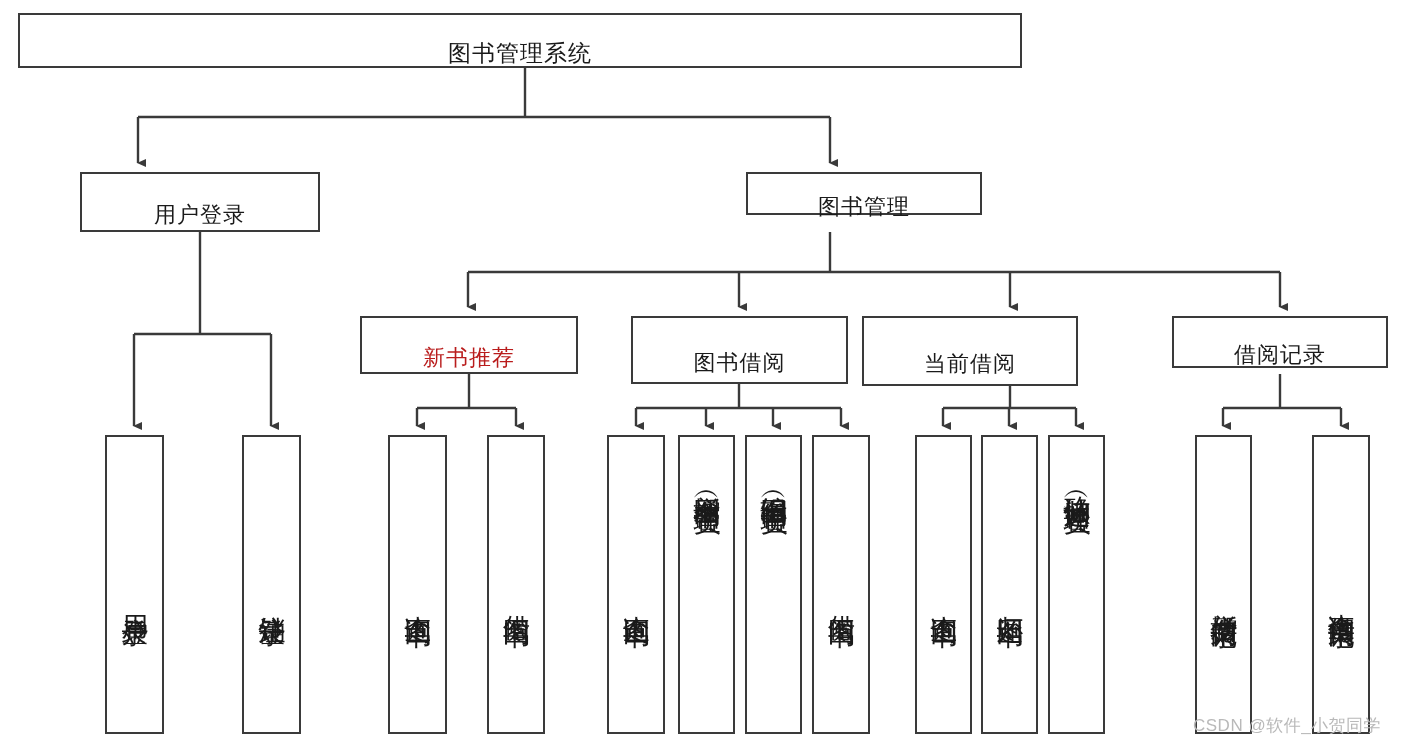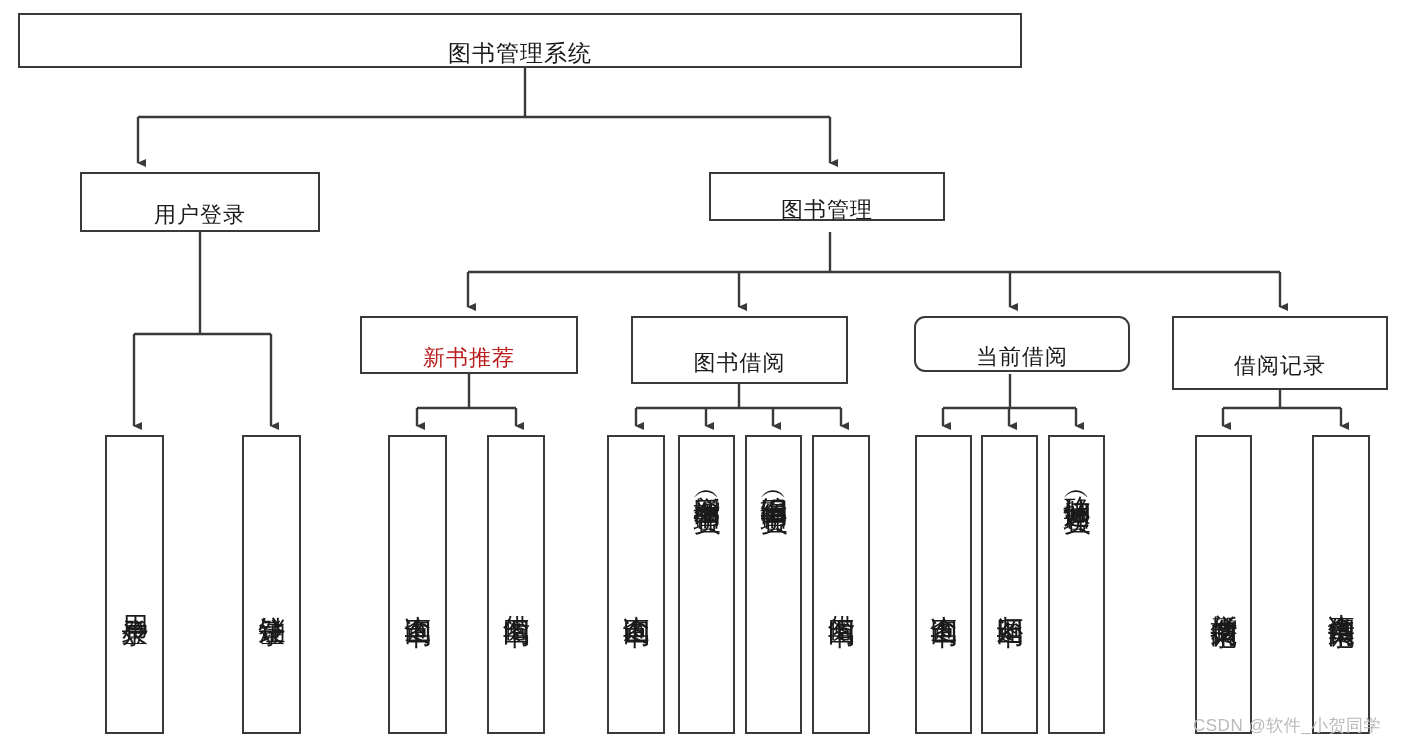--- a/index.html
+++ b/index.html
@@ -121,33 +121,33 @@
       </g>
   </svg>
 
   <div id="node-layer">
       <div class="node horizontal root" style="left: 18px; top: 13px; width: 1004px; height: 55px; border-color: rgb(58, 58, 58);">
         <span class="node-label" style="color: rgb(26, 26, 26);">图书管理系统</span>
       </div>
       <div class="node horizontal level1" style="left: 80px; top: 172px; width: 240px; height: 60px; border-color: rgb(58, 58, 58);">
         <span class="node-label" style="color: rgb(26, 26, 26);">用户登录</span>
       </div>
-      <div class="node horizontal level1" style="left: 709px; top: 172px; width: 236px; height: 49px; border-color: rgb(58, 58, 58);">
+      <div class="node horizontal level1" style="left: 746px; top: 172px; width: 236px; height: 43px; border-color: rgb(58, 58, 58);">
         <span class="node-label" style="color: rgb(26, 26, 26);">图书管理</span>
       </div>
       <div class="node horizontal level2" style="left: 360px; top: 316px; width: 218px; height: 58px; border-color: rgb(58, 58, 58);">
         <span class="node-label" style="color: #b91c1c;">新书推荐</span>
       </div>
       <div class="node horizontal level2" style="left: 631px; top: 316px; width: 217px; height: 68px; border-color: rgb(58, 58, 58);">
         <span class="node-label" style="color: rgb(26, 26, 26);">图书借阅</span>
       </div>
-      <div class="node horizontal level2" style="left: 914px; top: 316px; width: 216px; height: 56px; border-color: rgb(58, 58, 58); border-radius: 11px;">
+      <div class="node horizontal level2" style="left: 862px; top: 316px; width: 216px; height: 70px; border-color: rgb(58, 58, 58);">
         <span class="node-label" style="color: rgb(26, 26, 26);">当前借阅</span>
       </div>
-      <div class="node horizontal level2" style="left: 1172px; top: 316px; width: 216px; height: 74px; border-color: rgb(58, 58, 58);">
+      <div class="node horizontal level2" style="left: 1172px; top: 316px; width: 216px; height: 52px; border-color: rgb(58, 58, 58);">
         <span class="node-label" style="color: rgb(26, 26, 26);">借阅记录</span>
       </div>
       <div class="node vertical leaf centered" style="left: 105px; top: 435px; width: 59px; height: 299px; border-color: rgb(58, 58, 58);">
         <span class="node-label" style="color: rgb(26, 26, 26);">用户登录</span>
       </div>
       <div class="node vertical leaf centered" style="left: 242px; top: 435px; width: 59px; height: 299px; border-color: rgb(58, 58, 58);">
         <span class="node-label" style="color: rgb(26, 26, 26);">注销登录</span>
       </div>
       <div class="node vertical leaf centered" style="left: 388px; top: 435px; width: 59px; height: 299px; border-color: rgb(58, 58, 58);">
         <span class="node-label" style="color: rgb(26, 26, 26);">查询图书</span>

